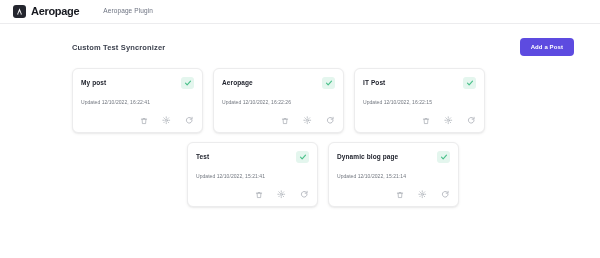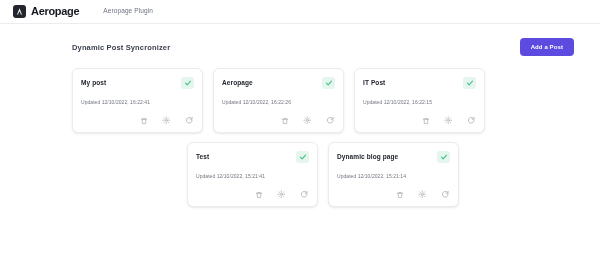--- a/index.html
+++ b/index.html
@@ -184,21 +184,21 @@
       </svg>
     </span>
     <span class="brand-name">Aeropage</span>
   </div>
   <span class="plugin-label">Aeropage Plugin</span>
 </div>
 
 <div class="page">
 
   <div class="page-head">
-    <span class="page-title">Dynamic Post Syncronizer</span>
+    <span class="page-title">Custom Test Syncronizer</span>
     <button class="add-post-btn">Add a Post</button>
   </div>
 
   <div class="card-row">
 
     <div class="card">
       <div class="card-top">
         <span class="card-title">My post</span>
         <span class="status-badge">
           <svg width="8" height="8" viewBox="0 0 24 24" fill="none" stroke="#49c08a" stroke-width="3.4" stroke-linecap="round" stroke-linejoin="round" aria-hidden="true">

